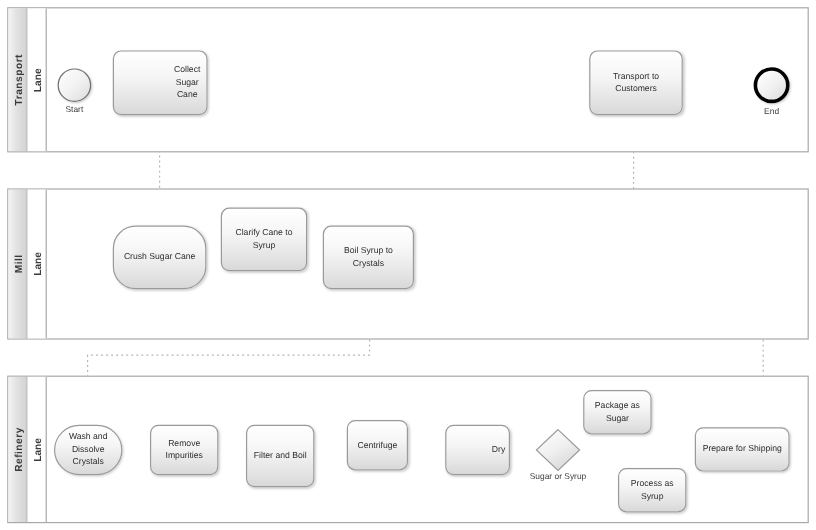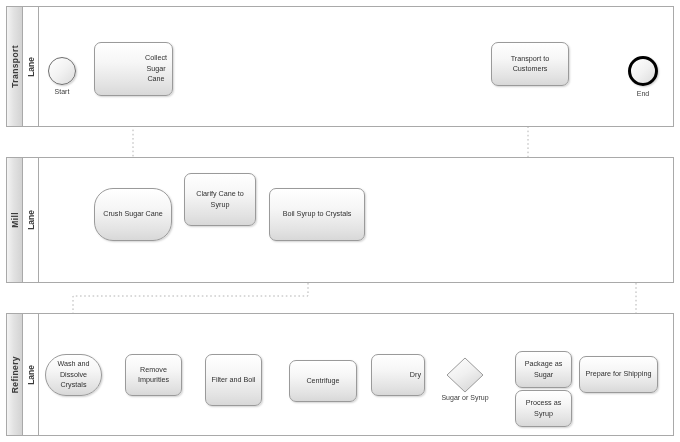--- a/index.html
+++ b/index.html
@@ -219,57 +219,57 @@
   <div class="event start" style="left:48px; top:57px; width:28px; height:28px;"></div>
   <div class="evt-label" style="left:33px; top:88px; width:58px;">Start</div>
 
   <div class="event end" style="left:628px; top:56px; width:30px; height:30px;"></div>
   <div class="evt-label" style="left:614px; top:90px; width:58px;">End</div>
 
   <div class="task" style="left:94px; top:42px; width:79px; height:54px;padding-left:48px;">
     <span class="task-line">Collect Sugar Cane</span>
   </div>
 
-  <div class="task" style="left:491px; top:42px; width:78px; height:44px;">
+  <div class="task" style="left:491px; top:42px; width:78px; height:54px;">
     <span class="task-line">Transport to Customers</span>
   </div>
 
   <div class="task" style="left:94px; top:188px; width:78px; height:53px;border-radius:19px;">
     <span class="task-line">Crush Sugar Cane</span>
   </div>
 
   <div class="task" style="left:184px; top:173px; width:72px; height:53px;">
     <span class="task-line">Clarify Cane to Syrup</span>
   </div>
 
-  <div class="task" style="left:269px; top:188px; width:96px; height:53px;">
+  <div class="task" style="left:269px; top:188px; width:76px; height:53px;">
     <span class="task-line">Boil Syrup to Crystals</span>
   </div>
 
   <div class="task" style="left:45px; top:354px; width:57px; height:42px;border-radius:21px;">
     <span class="task-line">Wash and Dissolve Crystals</span>
   </div>
 
   <div class="task" style="left:125px; top:354px; width:57px; height:42px;justify-content:flex-end;">
     <span class="task-line">Remove Impurities</span>
   </div>
 
   <div class="task" style="left:205px; top:354px; width:57px; height:52px;">
     <span class="task-line">Filter and Boil</span>
   </div>
 
-  <div class="task" style="left:289px; top:360px; width:68px; height:42px;">
+  <div class="task" style="left:289px; top:350px; width:51px; height:42px;">
     <span class="task-line">Centrifuge</span>
   </div>
 
   <div class="task" style="left:371px; top:354px; width:54px; height:42px;justify-content:flex-end;">
     <span class="task-line">Dry</span>
   </div>
 
-  <div class="task" style="left:515px; top:325px; width:57px; height:37px;margin-top:26px;">
+  <div class="task" style="left:486px; top:325px; width:57px; height:37px;">
     <span class="task-line">Package as Sugar</span>
   </div>
 
   <div class="task" style="left:515px; top:390px; width:57px; height:37px;">
     <span class="task-line">Process as Syrup</span>
   </div>
 
   <div class="task" style="left:579px; top:356px; width:79px; height:37px;">
     <span class="task-line">Prepare for Shipping</span>
   </div>

